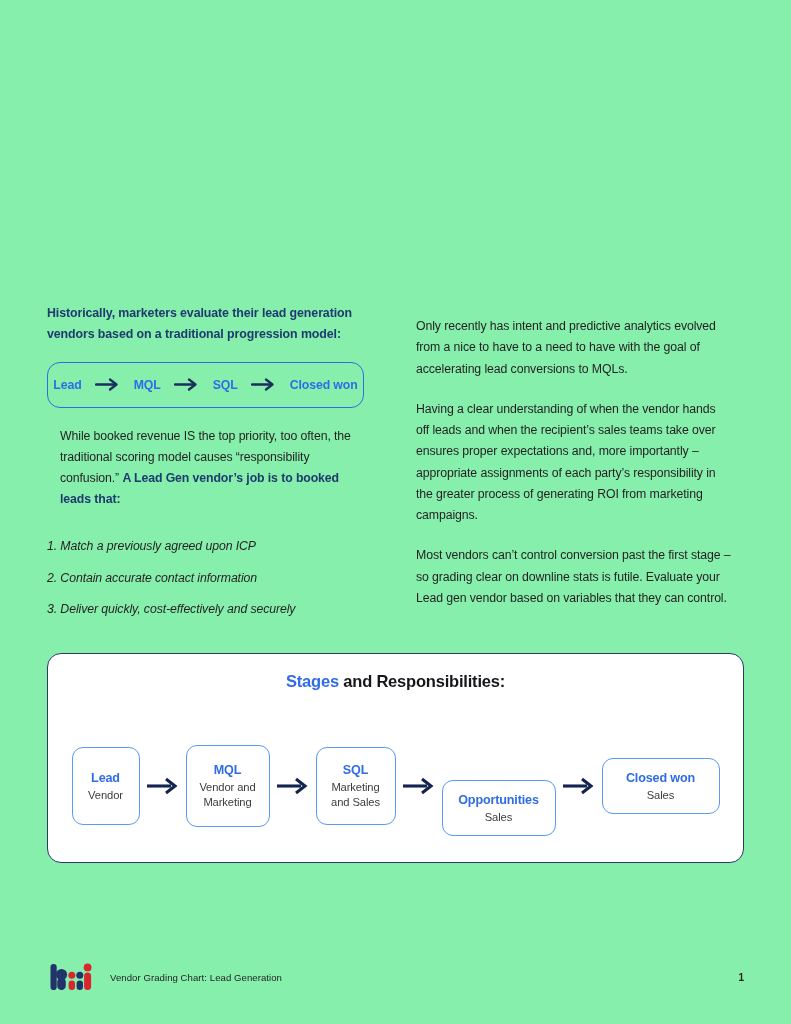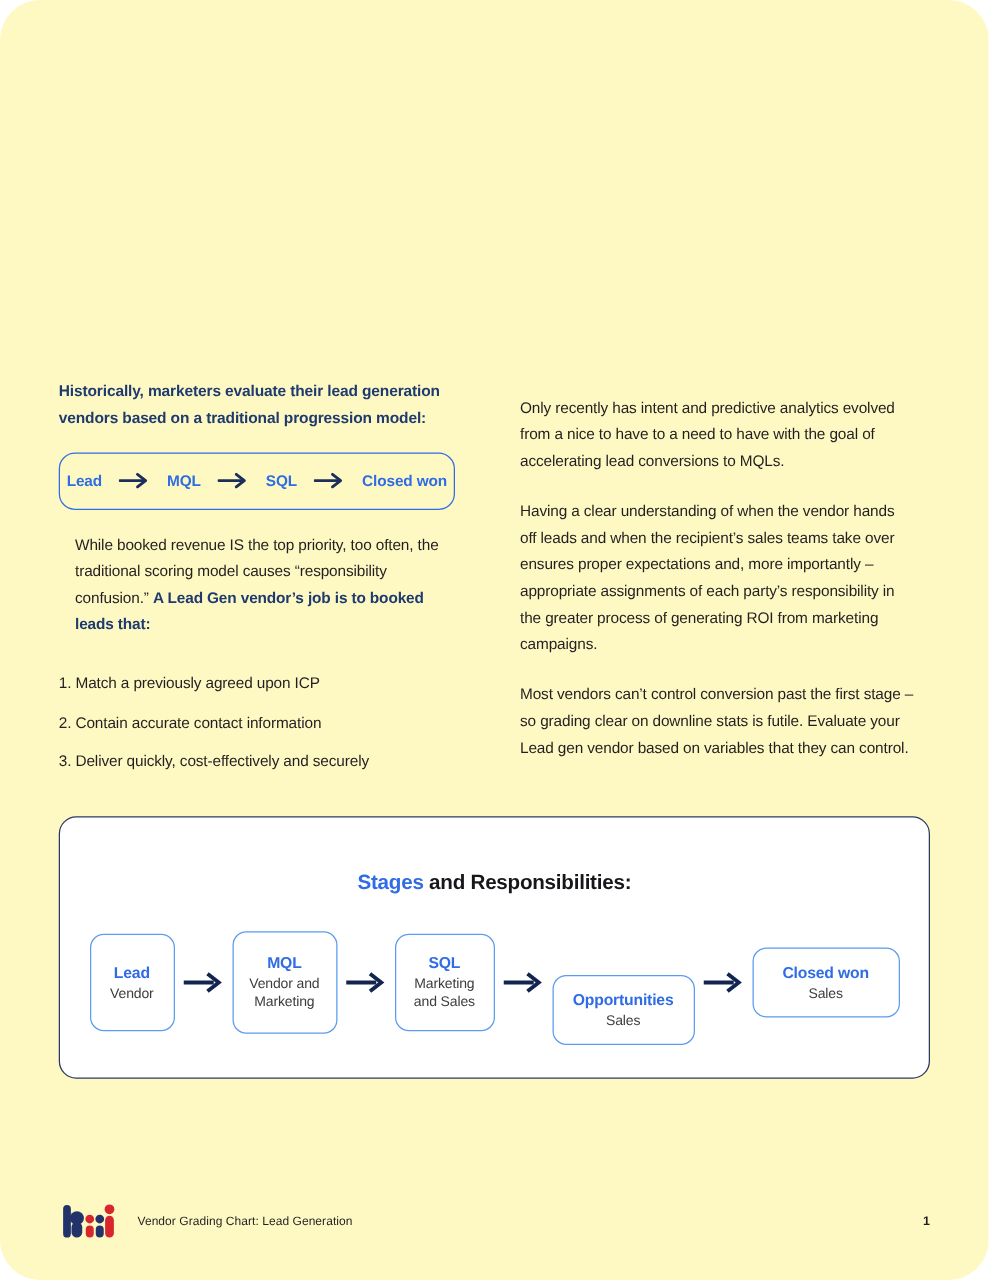--- a/index.html
+++ b/index.html
@@ -12,22 +12,21 @@
     height: 1024px;
     position: relative;
     font-family: "Liberation Sans", sans-serif;
     -webkit-font-smoothing: antialiased;
     overflow: hidden;
   }
 
   .page {
     position: absolute;
     inset: 0;
-    background: #fef9c3;
-    border-radius: 32px;
+    background: #86efac;
   }
 
   
   .content {
     position: absolute;
     left: 47px;
     top: 303px;
     width: 697px;
     display: flex;
     gap: 39px;
@@ -80,20 +79,21 @@
   .body-para.spaced { margin-top: 18px; }
   .body-para .bold-navy {
     color: #1e3a6e;
     font-weight: bold;
   }
 
   .numbered-list {
     list-style: none;
     margin: 27px 0 13px 0;
     padding: 0;
+    font-style: italic;
   }
   .numbered-list li {
     color: #231f20;
     font-size: 12.3px;
     line-height: 1.45;
     letter-spacing: -0.1px;
     margin-bottom: 14px;
     white-space: nowrap;
   }
   .numbered-list li:last-child { margin-bottom: 0; }
@@ -107,21 +107,21 @@
     top: 653px;
     width: 697px;
     height: 210px;
     border: 1.6px solid #2b3a62;
     border-radius: 14px;
     box-sizing: border-box;
     background: #ffffff;
   }
   .stages-title {
     text-align: center;
-    margin: 43px 0 0 0;
+    margin: 18px 0 0 0;
     font-size: 16.5px;
     font-weight: bold;
     letter-spacing: -0.2px;
     color: #16171a;
   }
   .stages-title .accent { color: #2f6ce5; }
 
   .flow {
     position: absolute;
     left: 0;

